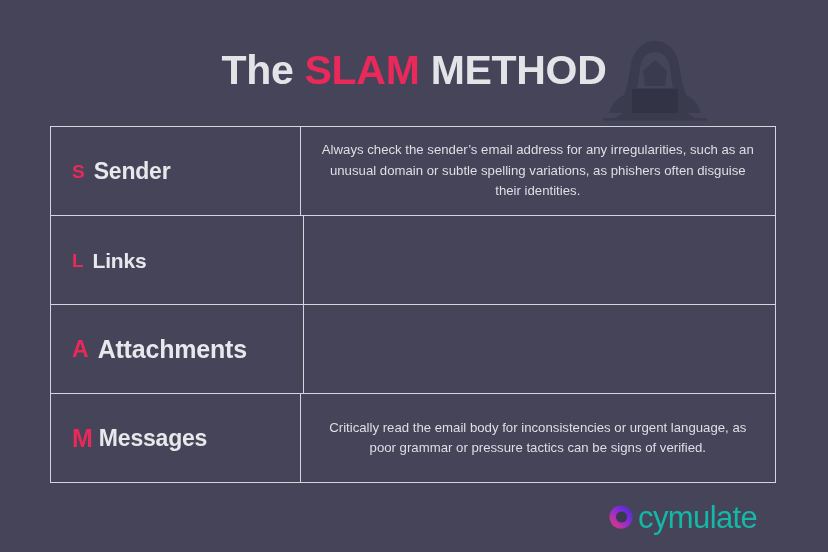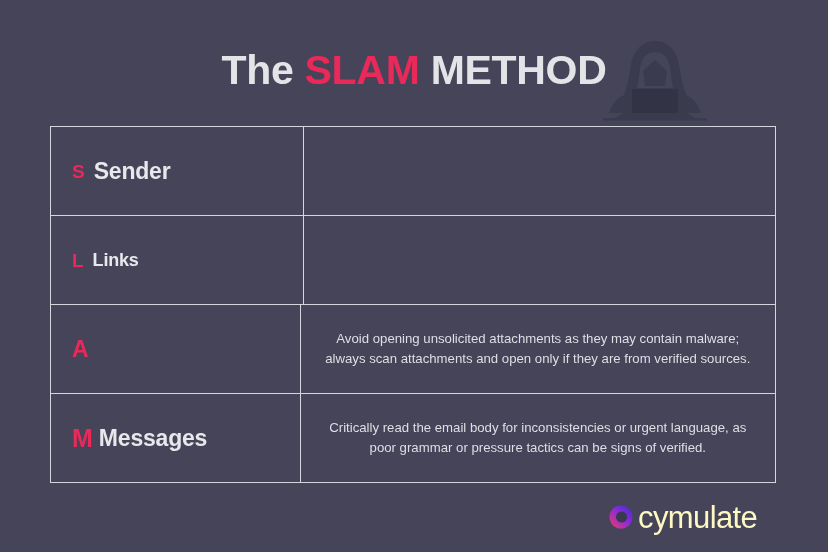--- a/index.html
+++ b/index.html
@@ -96,21 +96,21 @@
     font-weight: bold;
     line-height: 1;
     letter-spacing: -0.2px;
     white-space: nowrap;
   }
 
   
   .r1 .letter { font-size: 19px; }
   .r1 .word   { font-size: 23px; }
   .r2 .letter { font-size: 19px; }
-  .r2 .word   { font-size: 18px; }
+  .r2 .word   { font-size: 21px; }
   .r3 .letter { font-size: 23px; }
   .r3 .word   { font-size: 25px; }
   .r4 .letter { font-size: 25px; margin-right: 6px; }
   .r4 .word   { font-size: 23px; }
 
   .desc-text {
     color: #DFDFE6;
     font-size: 13.2px;
     line-height: 1.55;
     text-align: center;
@@ -126,21 +126,21 @@
     display: flex;
     align-items: center;
   }
   .logo-mark {
     width: 28px;
     height: 28px;
     flex: 0 0 auto;
     margin-right: 3px;
   }
   .logo-text {
-    color: #fef9c3;
+    color: #14b8a6;
     font-size: 31px;
     line-height: 1;
     letter-spacing: -0.6px;
     font-weight: normal;
   }
 </style>
 </head>
 <body>
 
 <div class="poster">
@@ -168,35 +168,36 @@
     </svg>
   </div>
 
   <div class="slam-table">
 
     <div class="slam-row r1">
       <div class="cell-label">
         <span class="letter">S</span>
         <span class="word">Sender</span>
       </div>
+      <div class="cell-desc">
+        <span class="desc-text">Always check the sender’s email address for any irregularities, such as an unusual domain or subtle spelling variations, as phishers often disguise their identities.</span>
+      </div>
     </div>
 
     <div class="slam-row r2">
       <div class="cell-label">
         <span class="letter">L</span>
         <span class="word">Links</span>
       </div>
     </div>
 
     <div class="slam-row r3">
       <div class="cell-label">
         <span class="letter">A</span>
-      </div>
-      <div class="cell-desc">
-        <span class="desc-text">Avoid opening unsolicited attachments as they may contain malware; always scan attachments and open only if they are from verified sources.</span>
+        <span class="word">Attachments</span>
       </div>
     </div>
 
     <div class="slam-row r4">
       <div class="cell-label">
         <span class="letter">M</span>
         <span class="word">Messages</span>
       </div>
       <div class="cell-desc">
         <span class="desc-text">Critically read the email body for inconsistencies or urgent language, as poor grammar or pressure tactics can be signs of verified.</span>

